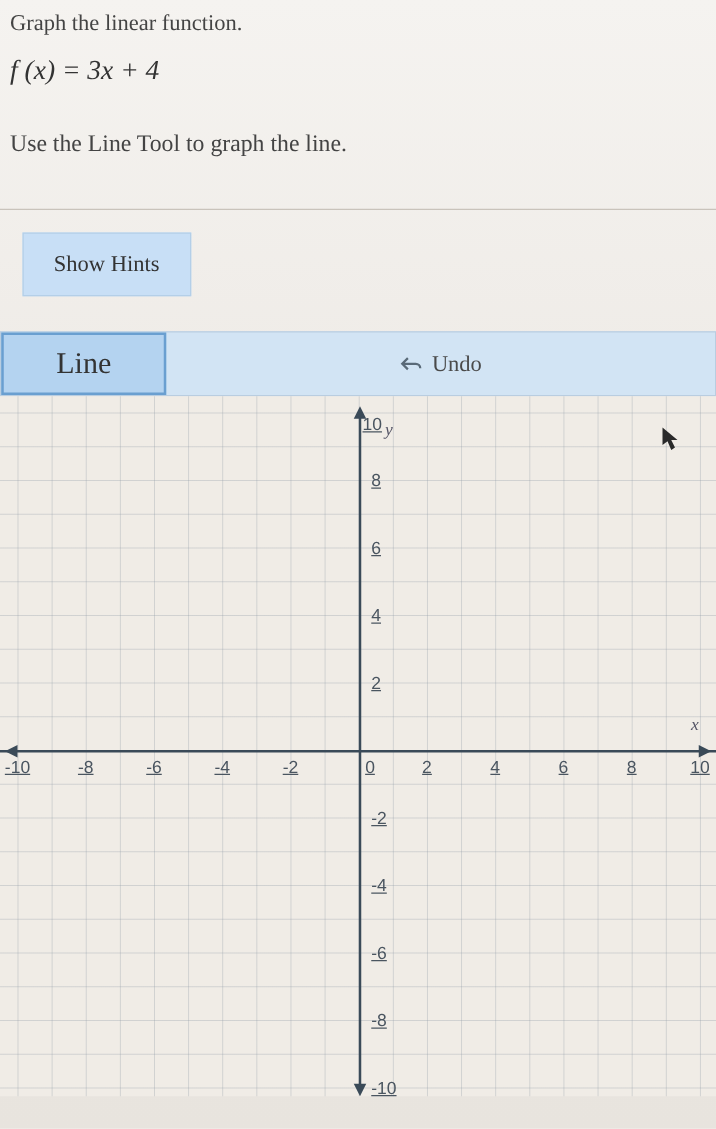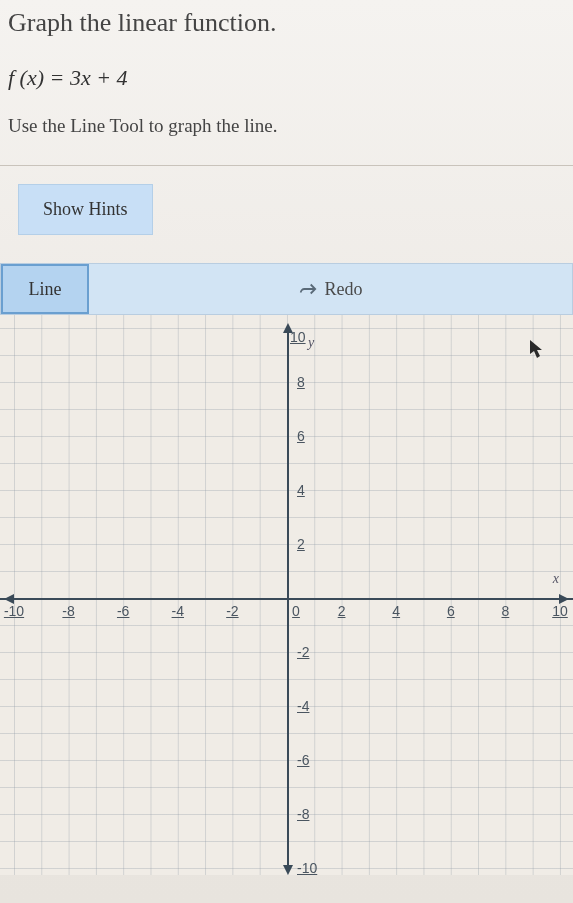--- a/index.html
+++ b/index.html
@@ -5,51 +5,51 @@
   * { box-sizing: border-box; margin: 0; padding: 0; }
   body {
     width: 573px;
     height: 903px;
     font-family: Georgia, 'Times New Roman', serif;
     background: linear-gradient(180deg, #f5f3f0 0%, #ece8e3 50%, #e8e4de 100%);
     color: #3a3a3a;
     overflow: hidden;
   }
   .content { padding: 8px 8px 0 8px; }
-  .prompt { font-size: 26px; color: #444; margin-bottom: 27px; }
-  .equation { font-size: 22px; font-style: italic; margin: 14px 0 24px 0; color: #333; }
+  .prompt { font-size: 18px; color: #444; margin-bottom: 14px; }
+  .equation { font-size: 22px; font-style: italic; margin: 14px 0 36px 0; color: #333; }
   .equation .fn { font-style: italic; }
-  .instruction { font-size: 19px; color: #444; margin-bottom: 28px; }
+  .instruction { font-size: 19px; color: #444; margin-bottom: 40px; }
   .panel { border-top: 1px solid #c9c3bb; padding-top: 18px; }
   .hints-btn {
     display: inline-block;
     background: #c8dff6;
     border: 1px solid #b4cfe8;
     padding: 14px 24px;
     font-size: 18px;
     font-family: Georgia, serif;
     color: #333;
     margin: 0 16px 28px 18px;
     cursor: pointer;
   }
   .toolbar {
     display: flex;
     align-items: stretch;
     background: #d2e4f4;
     border: 1px solid #b9cde0;
     height: 52px;
   }
   .tool-line {
-    width: 88px;
+    width: 132px;
     background: #b4d3f0;
     border: 2px solid #6a9fd0;
     display: flex;
     align-items: center;
     justify-content: center;
-    font-size: 18px;
+    font-size: 24px;
     color: #333;
     cursor: pointer;
     text-align: right;
   }
   .tool-btn {
     flex: 1;
     display: flex;
     align-items: center;
     justify-content: center;
     gap: 8px;
@@ -108,24 +108,24 @@
 </div>
 
 <div class="panel">
   <button class="hints-btn">Show Hints</button>
 
   <div class="toolbar">
     <div class="tool-line">Line</div>
     <div class="tool-btn">
       <span class="tool-icon">
         <svg viewBox="0 0 20 14" width="18" height="14">
-            <path d="M13 2 L18 7 L13 12 M18 7 H6 A4 4 0 0 0 2 11" fill="none" stroke="#5a6a78" stroke-width="2"></path>
+            <path d="M7 2 L2 7 L7 12 M2 7 H14 A4 4 0 0 1 18 11" fill="none" stroke="#5a6a78" stroke-width="2"></path>
           </svg>
       </span>
-      <span>Redo</span>
+      <span>Undo</span>
     </div>
   </div>
 
   <div class="graph-wrap">
     <div class="grid"></div>
 
     <div class="axis-x" style="left:0; width:573px; top:283px;"></div>
     <div class="axis-y" style="top:13px; height:540px; left:287px;"></div>
 
     <div class="arrow" style="left:2px; top:277px;">

